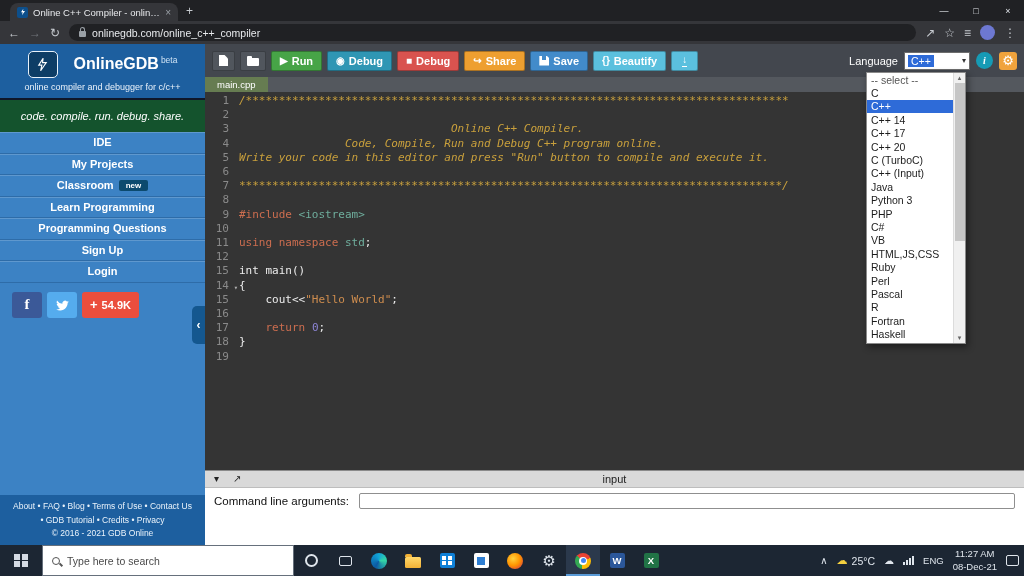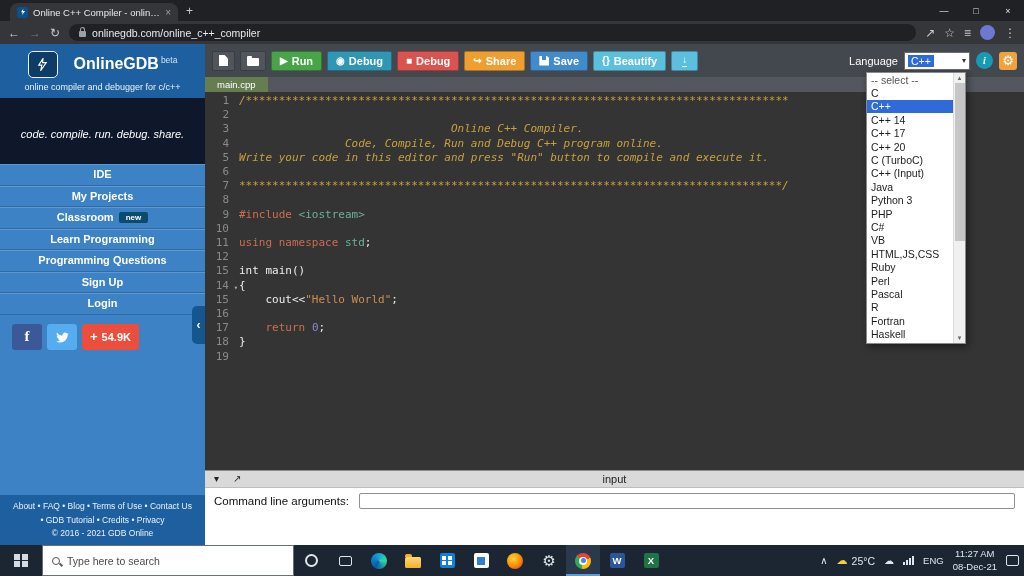--- a/index.html
+++ b/index.html
@@ -29,21 +29,21 @@
   .page { position:absolute; top:44px; left:0; right:0; bottom:31px; display:flex; }
 
   
   .sidebar { width:205px; background:#3c82c4; position:relative; color:#fff; flex-shrink:0; }
   .logo-block { background:#1d5f9f; padding:7px 10px 6px; }
   .logo-row { display:flex; align-items:center; gap:16px; justify-content:center; }
   .logo-badge { width:30px; height:27px; background:#0d3d66; border:1.5px solid #e8f1fa; border-radius:5px; display:flex; align-items:center; justify-content:center; }
   .logo-title { font-size:16px; font-weight:bold; }
   .logo-beta { font-size:8.5px; color:#cfe3f5; vertical-align:super; margin-left:2px; }
   .logo-sub { font-size:9px; color:#e8f1fa; text-align:center; margin-top:4px; }
-  .tagline { background:#0f172a; border-top:6px solid #0f172a; font-style:italic; font-size:11px; text-align:center; padding:24px 0; }
+  .tagline { background:#14532d; border-top:2px solid #0f172a; font-style:italic; font-size:11px; text-align:center; padding:10px 0; }
   .menu-item { height:21.5px; display:flex; align-items:center; justify-content:center; font-size:11px; font-weight:bold;
                border-bottom:1px solid #2e6ca8; box-shadow:inset 0 1px 0 rgba(255,255,255,.18); cursor:pointer; }
   .badge-new { background:#0c4a6e; color:#fff; font-size:8px; font-weight:bold; border-radius:2px; padding:1px 7px; margin-left:5px; }
   .social-row { display:flex; align-items:center; gap:5px; padding:9px 12px; }
   .fb-btn { width:30px; height:26px; background:#3b5998; border-radius:3px; color:#fff; font-weight:bold; font-size:15px;
             display:flex; align-items:center; justify-content:center; font-family:"Liberation Serif", serif; }
   .tw-btn { width:30px; height:26px; background:#55acee; border-radius:3px; display:flex; align-items:center; justify-content:center; }
   .addthis { height:26px; background:#eb4e3d; border-radius:3px; color:#fff; display:flex; align-items:center; gap:4px; padding:0 8px; }
   .addthis .plus { font-size:13px; font-weight:bold; }
   .addthis .cnt { font-size:11px; font-weight:bold; }

